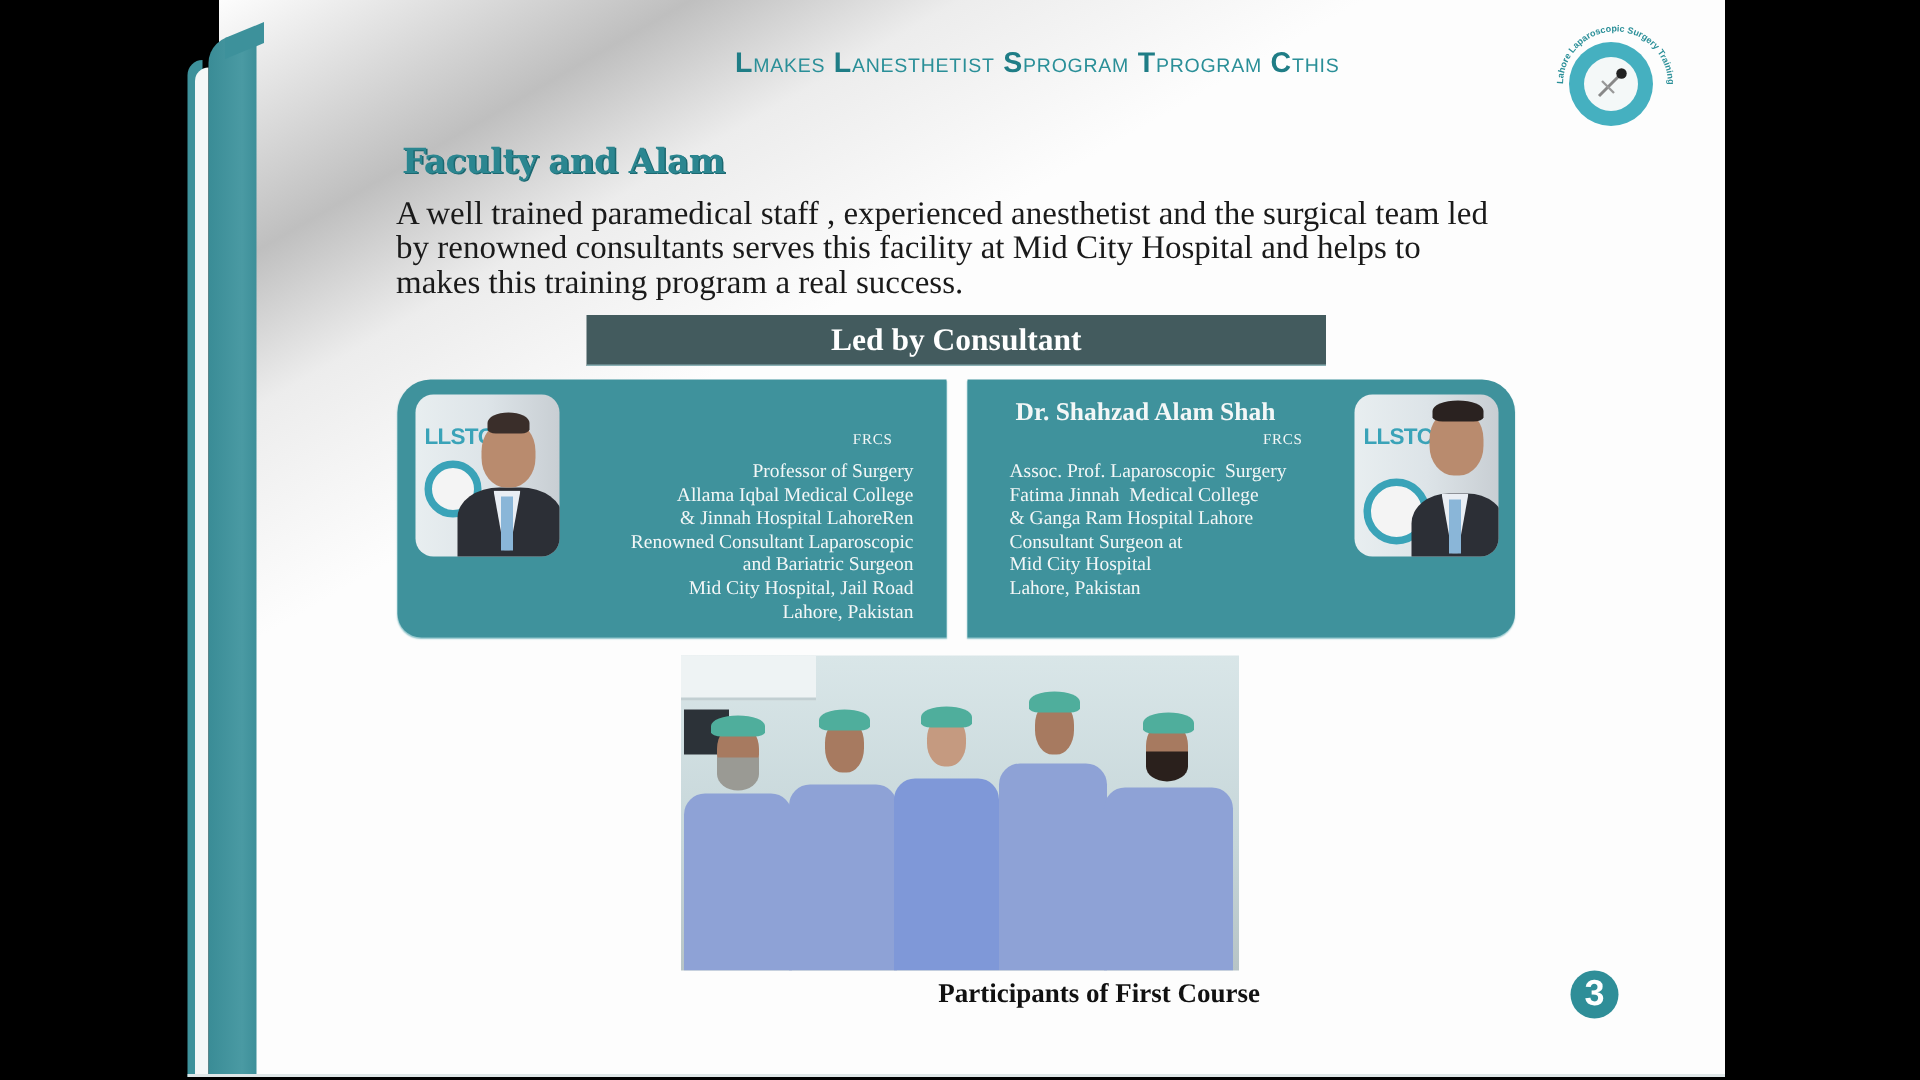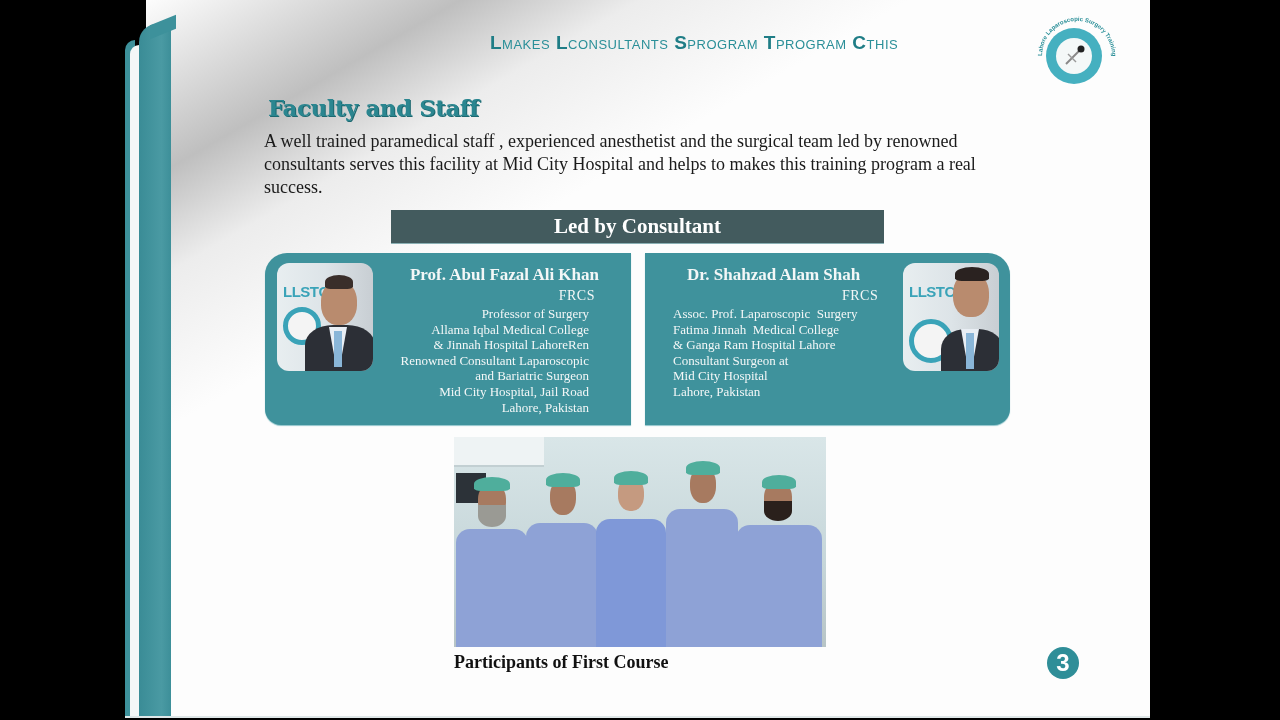--- a/index.html
+++ b/index.html
@@ -50,21 +50,21 @@
   }
 
   .section-title {
     position: absolute; left: 268px; top: 94px;
     font-family: "DejaVu Serif", serif; font-weight: bold; font-size: 23px;
     color: #2b8690; letter-spacing: -0.5px;
     text-shadow: 1px 1px 0 #1c6870;
   }
   .intro {
     position: absolute; left: 264px; top: 130px; width: 730px;
-    font-size: 18px; line-height: 23px; color: #1a1a1a;
+    font-size: 22px; line-height: 23px; color: #1a1a1a;
   }
 
   .banner {
     position: absolute; left: 391px; top: 210px; width: 493px; height: 33px;
     background: #435b5e; color: #fff; font-weight: bold; font-size: 21px;
     display: flex; align-items: center; justify-content: center;
     border-bottom: 1px solid #8ab0b4;
   }
 
   .card {
@@ -100,26 +100,26 @@
     position: absolute; width: 18px; height: 40px; background: #e9eef4;
     clip-path: polygon(0 0,100% 0,60% 100%,40% 100%);
   }
   .photo .tie {
     position: absolute; width: 8px; height: 36px; background: #8ab6d8;
   }
 
   .card .name {
     position: absolute; top: 12px; font-weight: bold; font-size: 17px; white-space: nowrap;
   }
-  .card .degree { position: absolute; top: 35px; font-size: 14px; letter-spacing: 0.5px; }
+  .card .degree { position: absolute; top: 35px; font-size: 10px; letter-spacing: 0.5px; }
   .card .details { position: absolute; top: 53px; font-size: 13px; line-height: 15.6px; white-space: pre; }
   .card-left .name { right: 32px; }
   .card-left .degree { right: 36px; }
-  .card-left .details { right: 42px; text-align: right; }
-  .card-right .name { left: 42px; }
+  .card-left .details { right: 22px; text-align: right; }
+  .card-right .name { left: 32px; }
   .card-right .degree { left: 197px; }
   .card-right .details { left: 28px; text-align: left; font-family: Liberation Serif, serif; }
 
   .group-photo {
     position: absolute; left: 454px; top: 437px; width: 372px; height: 210px;
     background: linear-gradient(180deg, #d9e6e8 0%, #c6d6d9 60%, #b7c4c6 100%);
     overflow: hidden;
   }
   .group-photo .ceil-light {
     position: absolute; left: 0; top: 0; width: 90px; height: 28px;
@@ -128,21 +128,21 @@
   .group-photo .monitor {
     position: absolute; left: 2px; top: 36px; width: 30px; height: 30px; background: #2c3238;
   }
   .person { position: absolute; bottom: 0; }
   .person .cap { position: absolute; height: 14px; border-radius: 50% 50% 20% 20%; background: #4fae9c; }
   .person .face { position: absolute; border-radius: 45%; background: #a77a60; }
   .person .body { position: absolute; background: #8ea2d6; border-radius: 14px 14px 0 0; }
   .person .beard { position: absolute; border-radius: 0 0 50% 50%; }
 
   .caption {
-    position: absolute; left: 454px; top: 652px; width: 372px; text-align: left;
+    position: absolute; left: 468px; top: 652px; width: 372px; text-align: right;
     font-weight: bold; font-size: 18px; color: #111;
   }
   .page-number {
     position: absolute; left: 1047px; top: 647px; width: 32px; height: 32px; border-radius: 50%;
     background: #2f8e98; color: #fff; font-family: "Liberation Sans", sans-serif;
     font-weight: bold; font-size: 24px; display: flex; align-items: center; justify-content: center;
   }
 </style>
 </head>
 <body>
@@ -155,21 +155,21 @@
 </div>
 
 <div class="stripe-outer"></div>
 <div class="stripe-gap"></div>
 <div class="stripe-main"></div>
 <div class="stripe-tip"></div>
 <div class="bottom-line"></div>
 
 <div class="header-title">
   <span><span class="cap">L</span><span>makes</span></span>
-  <span><span class="cap">L</span><span>consultants</span></span>
+  <span><span class="cap">L</span><span>anesthetist</span></span>
   <span><span class="cap">S</span><span>program</span></span>
   <span><span class="cap">T</span><span>program</span></span>
   <span><span class="cap">C</span><span>this</span></span>
 </div>
 
 <div class="logo">
   <svg width="94" height="84" viewBox="0 0 94 84">
     <defs>
       <path id="arc" d="M 12 46 A 35 35 0 0 1 82 46"></path>
     </defs>
@@ -177,38 +177,37 @@
       <textPath href="#arc">Lahore Laparoscopic Surgery Training Center</textPath>
     </text>
     <circle cx="44" cy="46" r="28" fill="#45b0c0"></circle>
     <circle cx="44" cy="46" r="18" fill="#f4f8f8"></circle>
     <line x1="36" y1="54" x2="50" y2="40" stroke="#888" stroke-width="2"></line>
     <line x1="38" y1="44" x2="46" y2="52" stroke="#999" stroke-width="1.5"></line>
     <circle cx="51" cy="39" r="3.5" fill="#222"></circle>
   </svg>
 </div>
 
-<div class="section-title">Faculty and Staff</div>
+<div class="section-title">Faculty and Alam</div>
 <div class="intro">A well trained paramedical staff , experienced anesthetist and the surgical team led by renowned consultants serves this facility at Mid City Hospital and helps to makes this training program a real success.</div>
 
 <div class="banner">
   <span>Led by Consultant</span>
 </div>
 
 <div class="card card-left">
   <div class="photo">
     <span class="logo-mini">LLSTC</span>
     <div class="ring"></div>
     <div class="suit" style="left:28px;top:62px;"></div>
     <div class="shirt" style="left:52px;top:64px;"></div>
     <div class="tie" style="left:57px;top:68px;"></div>
     <div class="person-head" style="left:44px;top:18px;"></div>
     <div class="person-hair" style="left:48px;top:12px;width:28px;background:#3a2e2a;"></div>
   </div>
-  <div class="name">Prof. Abul Fazal Ali Khan</div>
   <div class="degree">FRCS</div>
   <div class="details">Professor of Surgery
 Allama Iqbal Medical College
 &amp; Jinnah Hospital LahoreRen
 Renowned Consultant Laparoscopic
 and Bariatric Surgeon
 Mid City Hospital, Jail Road
 Lahore, Pakistan</div>
 </div>
 

